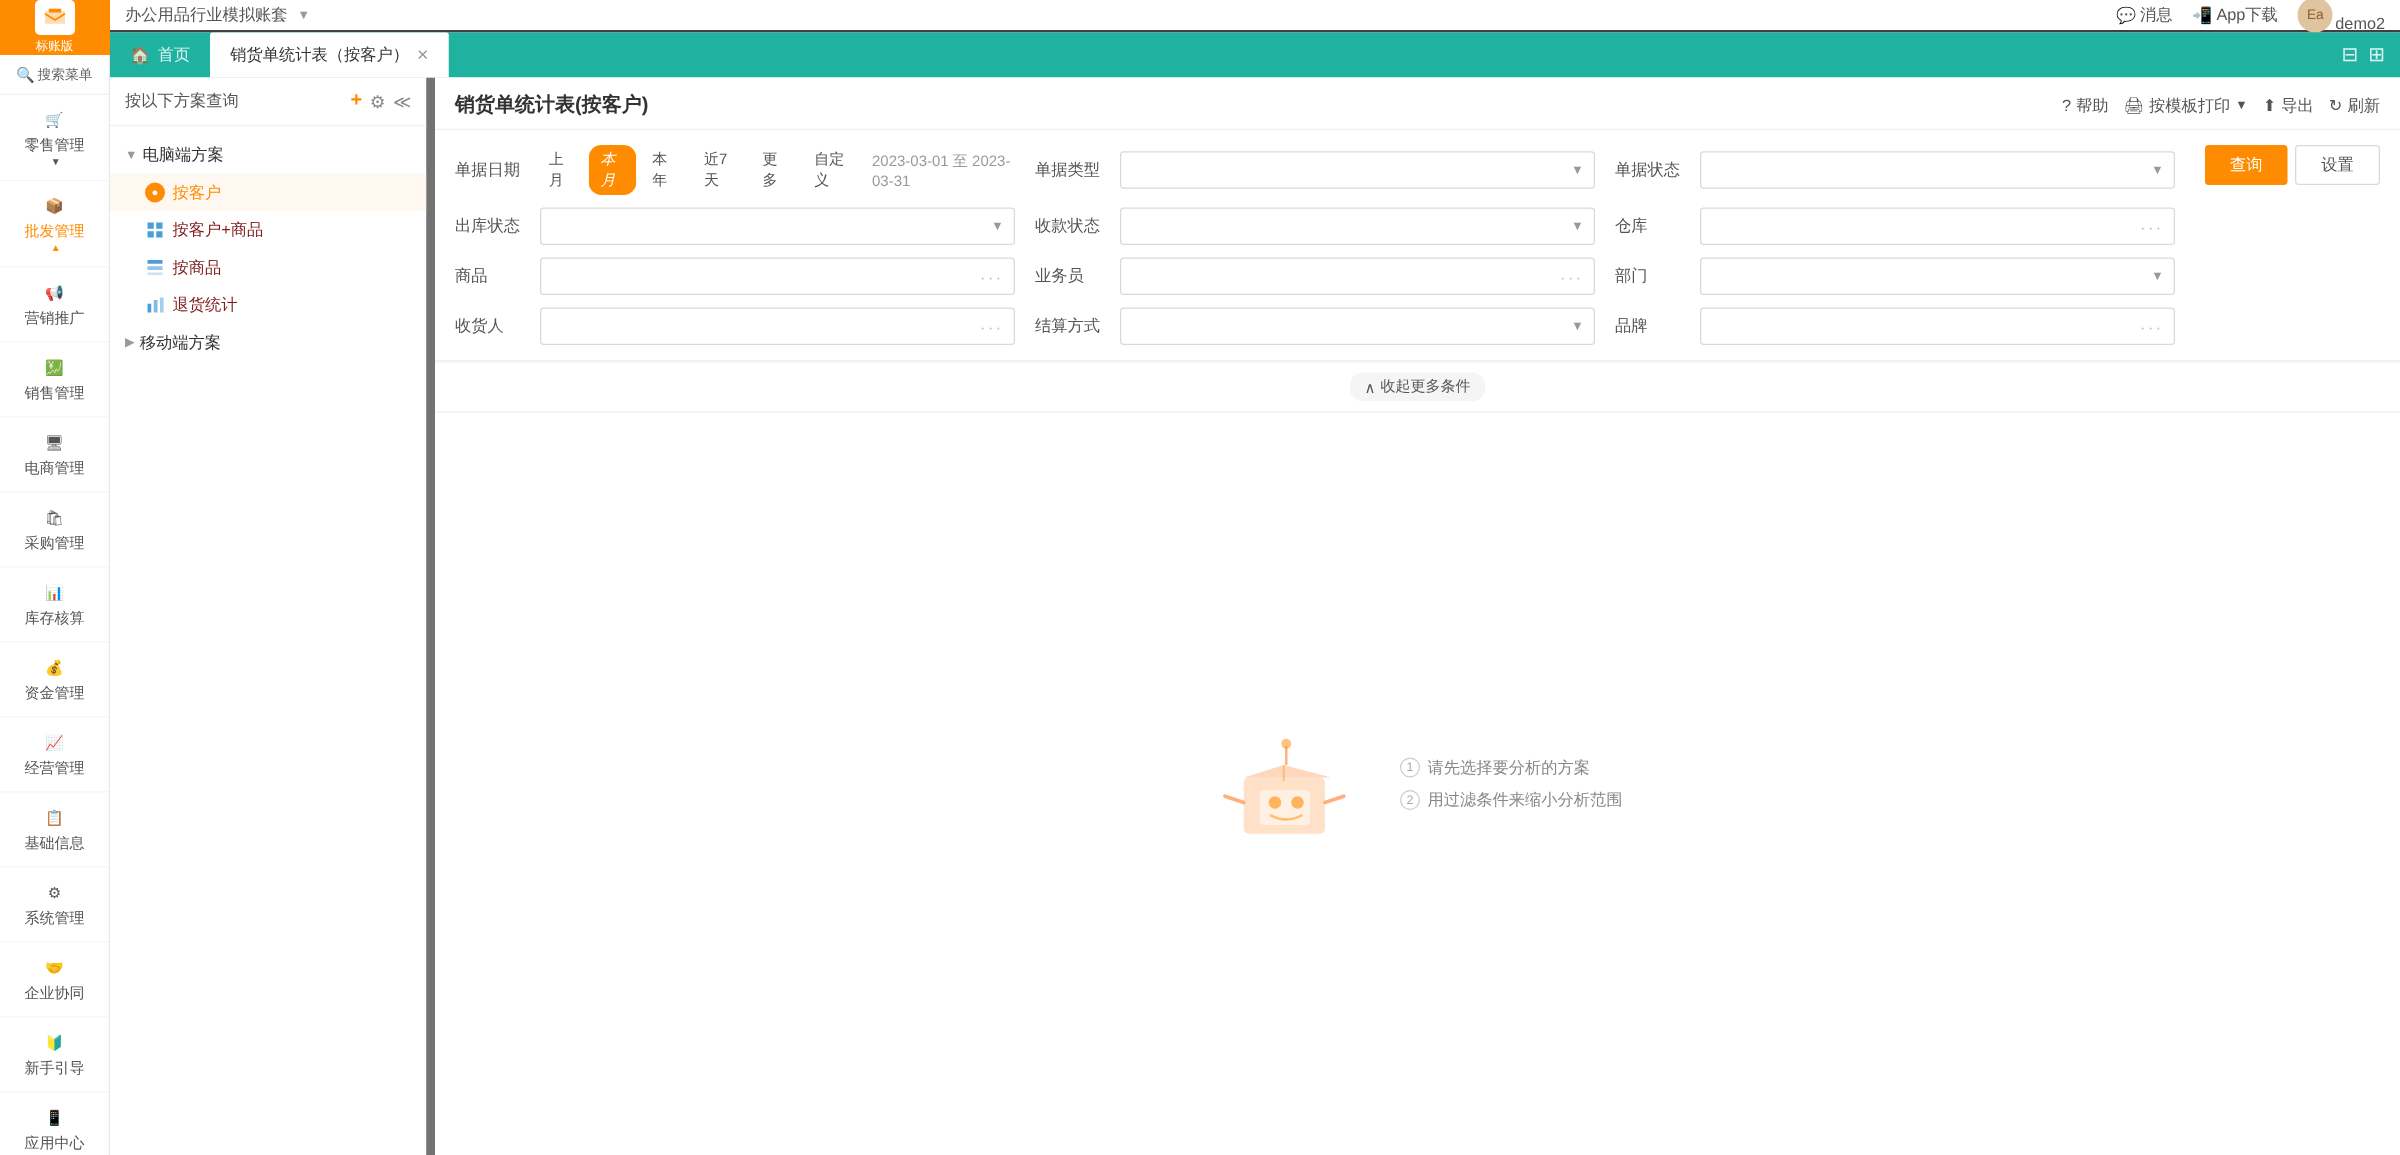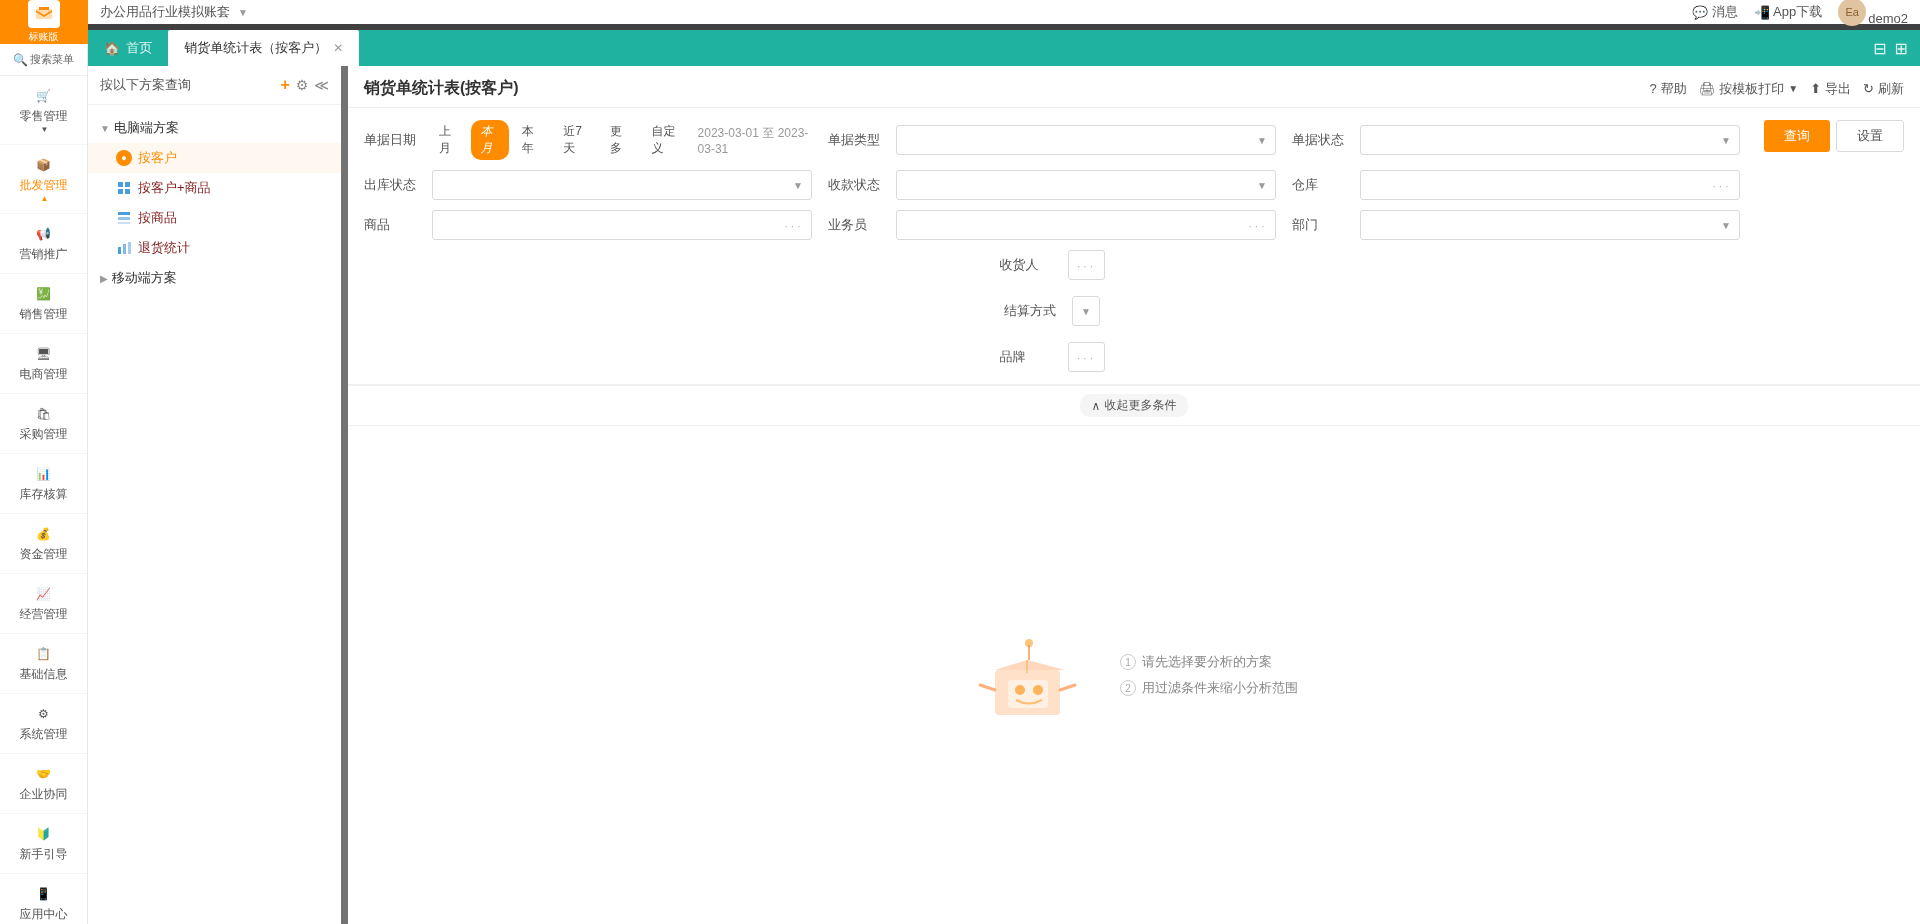--- a/index.html
+++ b/index.html
@@ -81,21 +81,21 @@
       flex: 1;
       display: flex;
       flex-direction: column;
       overflow: hidden;
     }
 
     
     .top-bar {
       height: 24px;
       background: #fff;
-      border-bottom: 6px solid #404040;
+      border-bottom: 2px solid #404040;
       display: flex;
       align-items: center;
       padding: 12px 12px;
       justify-content: space-between;
     }
     .top-bar-left {
       display: flex;
       align-items: center;
       gap: 8px;
       color: #555;
@@ -291,21 +291,21 @@
     .filter-area {
       padding: 12px 16px;
       border-bottom: 1px solid #f0f0f0;
     }
     .filter-row {
       display: flex;
       align-items: center;
       gap: 16px;
       margin-bottom: 10px;
     }
-    .filter-row:last-child { margin-bottom: 0; flex-direction: column; }
+    .filter-row:last-child { margin-bottom: 0; }
     .filter-item {
       display: flex;
       align-items: center;
       gap: 8px;
       flex: 1;
     }
     .filter-label {
       font-size: 13px;
       color: #555;
       white-space: nowrap;

